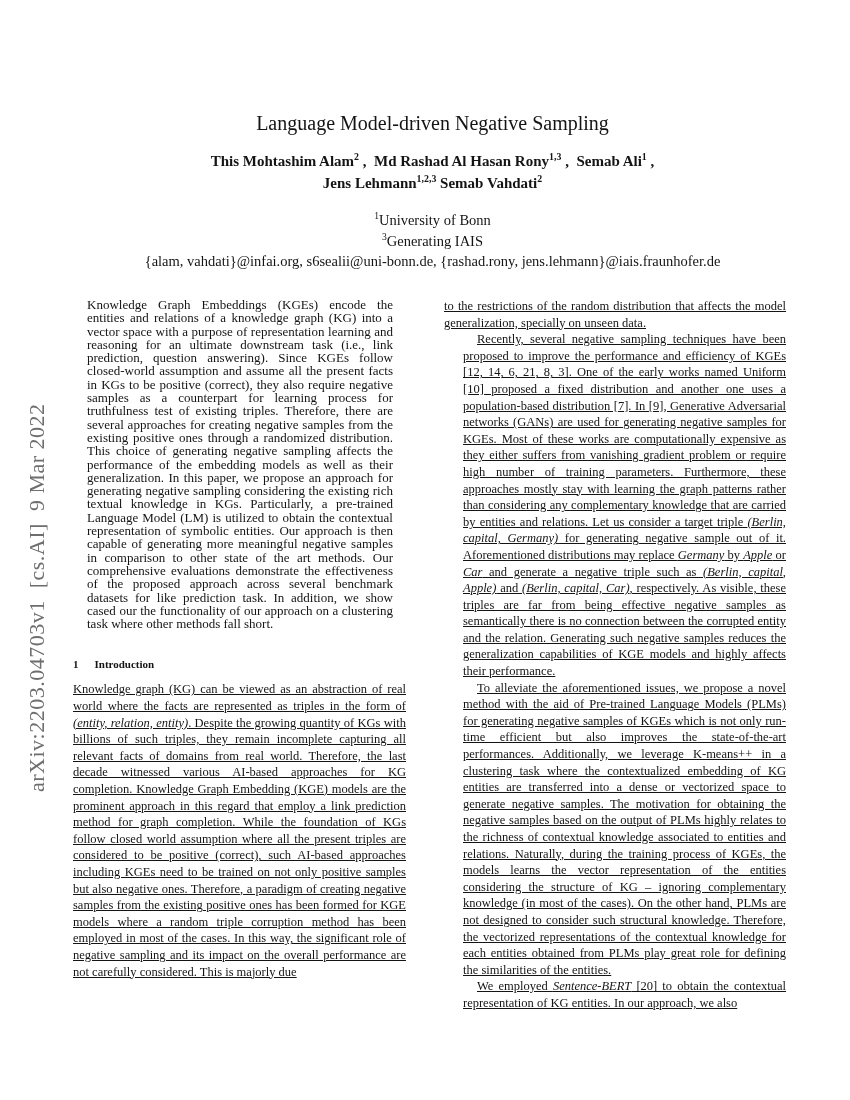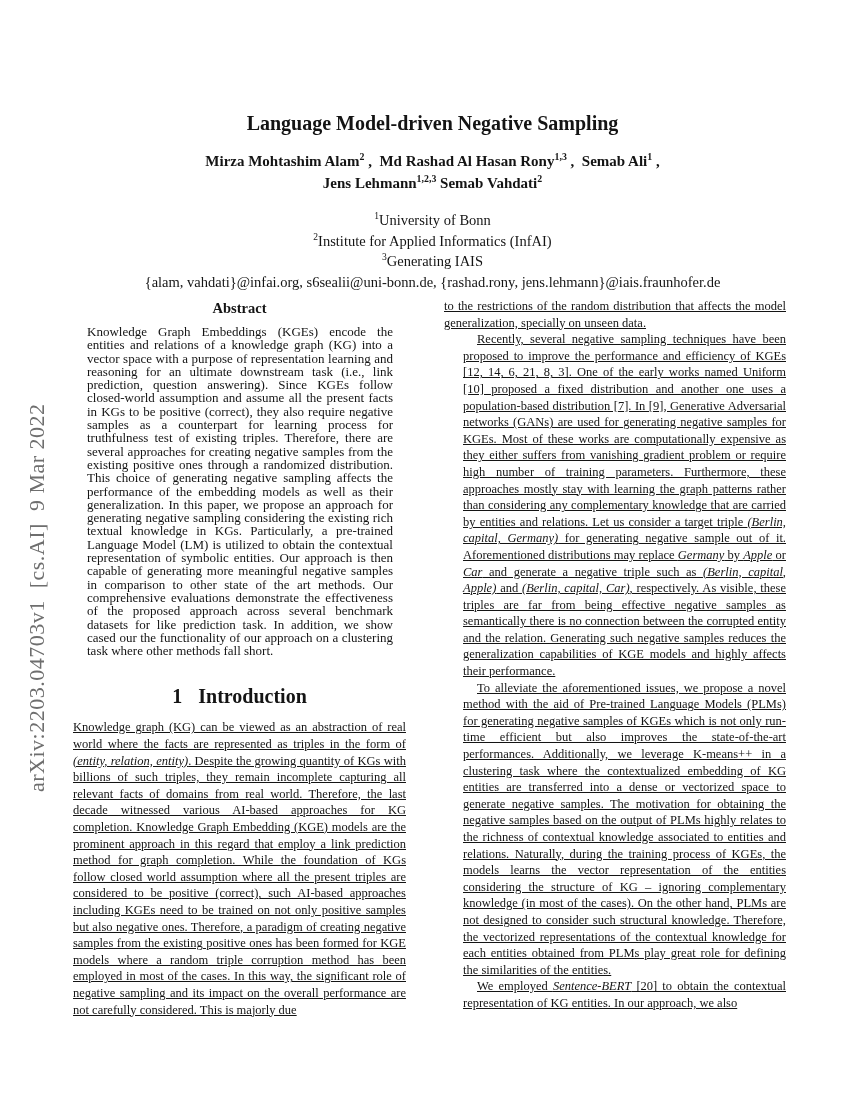--- a/index.html
+++ b/index.html
@@ -24,21 +24,21 @@
     color: #6e6e6e;
     white-space: pre;
   }
   .paper-header {
     position: absolute;
     left: 72px;
     top: 112px;
     width: 721px;
     text-align: center;
   }
-  .title { font-size: 20px; font-weight: bold; margin-bottom: 15px; }
+  .title { font-size: 20px; font-weight: normal; margin-bottom: 15px; }
   .authors { font-size: 15px; font-weight: bold; line-height: 22px; white-space: pre; }
   .affil { font-size: 14.5px; line-height: 20.5px; }
   .affil-first { margin-top: 16px; }
   .emails { font-size: 14.5px; margin-top: 2px; white-space: nowrap; }
   sup { font-size: 66%; line-height: 0; vertical-align: super; }
   .col {
     position: absolute;
     top: 298px;
     text-align: justify;
     hyphens: auto;
@@ -46,45 +46,43 @@
   }
   .left-col  { left: 73px;  width: 333px; }
   .right-col { left: 444px; width: 342px; }
   .abs-heading { text-align: center; font-weight: bold; font-size: 14.5px; margin: 2px 0 8px 0; }
   .abs-text {
     margin: 0 13px 0 14px;
     font-size: 13px;
     line-height: 13.3px;
     text-align: justify;
   }
-  .sec-heading { text-align: center; font-size: 20px; font-weight: bold; margin: 28px 0 11px 0; }
+  .sec-heading { font-size: 11px; font-weight: bold; margin: 28px 0 11px 0; }
   .sec-num { margin-right: 16px; }
   .body-par { margin: 0; font-size: 12.5px; line-height: 16.6px; text-decoration: underline; }
   .indent { text-indent: 14px; margin-left: 19px; }
   .seg-i, .seg-m { font-style: italic; }
 </style>
 </head>
 <body>
 
 <div class="page">
 
   <div class="arxiv-stamp">arXiv:2203.04703v1  [cs.AI]  9 Mar 2022</div>
 
   <header class="paper-header">
     <div class="title">Language Model-driven Negative Sampling</div>
-    <div class="authors"><span>Mirza Mohtashim Alam</span><sup>2</sup><span> ,  </span><span>Md Rashad Al Hasan Rony</span><sup>1,3</sup><span> ,  </span><span>Semab Ali</span><sup>1</sup><span> ,</span></div>
+    <div class="authors"><span>This Mohtashim Alam</span><sup>2</sup><span> ,  </span><span>Md Rashad Al Hasan Rony</span><sup>1,3</sup><span> ,  </span><span>Semab Ali</span><sup>1</sup><span> ,</span></div>
     <div class="authors"><span>Jens Lehmann</span><sup>1,2,3</sup><span> Semab Vahdati</span><sup>2</sup></div>
     <div class="affil affil-first"><sup>1</sup><span>University of Bonn</span></div>
-    <div class="affil"><sup>2</sup><span>Institute for Applied Informatics (InfAI)</span></div>
     <div class="affil"><sup>3</sup><span>Generating IAIS</span></div>
     <div class="emails">{alam, vahdati}@infai.org, s6sealii@uni-bonn.de, {rashad.rony, jens.lehmann}@iais.fraunhofer.de</div>
   </header>
 
   <div class="col left-col">
-    <div class="abs-heading">Abstract</div>
     <p class="abs-text">Knowledge Graph Embeddings (KGEs) encode the entities and relations of a knowledge graph (KG) into a vector space with a purpose of representation learning and reasoning for an ultimate downstream task (i.e., link prediction, question answering). Since KGEs follow closed-world assumption and assume all the present facts in KGs to be positive (correct), they also require negative samples as a counterpart for learning process for truthfulness test of existing triples. Therefore, there are several approaches for creating negative samples from the existing positive ones through a randomized distribution. This choice of generating negative sampling affects the performance of the embedding models as well as their generalization. In this paper, we propose an approach for generating negative sampling considering the existing rich textual knowledge in KGs. Particularly, a pre-trained Language Model (LM) is utilized to obtain the contextual representation of symbolic entities. Our approach is then capable of generating more meaningful negative samples in comparison to other state of the art methods. Our comprehensive evaluations demonstrate the effectiveness of the proposed approach across several benchmark datasets for like prediction task. In addition, we show cased our the functionality of our approach on a clustering task where other methods fall short.</p>
     <div class="sec-heading">
       <span class="sec-num">1</span><span class="sec-title">Introduction</span>
     </div>
     <p class="body-par"><span>Knowledge graph (KG) can be viewed as an abstraction of real world where the facts are represented as triples in the form of </span><span class="seg-m">(entity, relation, entity)</span><span>. Despite the growing quantity of KGs with billions of such triples, they remain incomplete capturing all relevant facts of domains from real world. Therefore, the last decade witnessed various AI-based approaches for KG completion. Knowledge Graph Embedding (KGE) models are the prominent approach in this regard that employ a link prediction method for graph completion. While the foundation of KGs follow closed world assumption where all the present triples are considered to be positive (correct), such AI-based approaches including KGEs need to be trained on not only positive samples but also negative ones. Therefore, a paradigm of creating negative samples from the existing positive ones has been formed for KGE models where a random triple corruption method has been employed in most of the cases. In this way, the significant role of negative sampling and its impact on the overall performance are not carefully considered. This is majorly due</span></p>
   </div>
 
   <div class="col right-col">
     <p class="body-par"><span>to the restrictions of the random distribution that affects the model generalization, specially on unseen data.</span></p>
     <p class="body-par indent"><span>Recently, several negative sampling techniques have been proposed to improve the performance and efficiency of KGEs [12, 14, 6, 21, 8, 3]. One of the early works named Uniform [10] proposed a fixed distribution and another one uses a population-based distribution [7]. In [9], Generative Adversarial networks (GANs) are used for generating negative samples for KGEs. Most of these works are computationally expensive as they either suffers from vanishing gradient problem or require high number of training parameters. Furthermore, these approaches mostly stay with learning the graph patterns rather than considering any complementary knowledge that are carried by entities and relations. Let us consider a target triple </span><span class="seg-m">(Berlin, capital, Germany)</span><span> for generating negative sample out of it. Aforementioned distributions may replace </span><span class="seg-i">Germany</span><span> by </span><span class="seg-i">Apple</span><span> or </span><span class="seg-i">Car</span><span> and generate a negative triple such as </span><span class="seg-m">(Berlin, capital, Apple)</span><span> and </span><span class="seg-m">(Berlin, capital, Car)</span><span>, respectively. As visible, these triples are far from being effective negative samples as semantically there is no connection between the corrupted entity and the relation. Generating such negative samples reduces the generalization capabilities of KGE models and highly affects their performance.</span></p>

